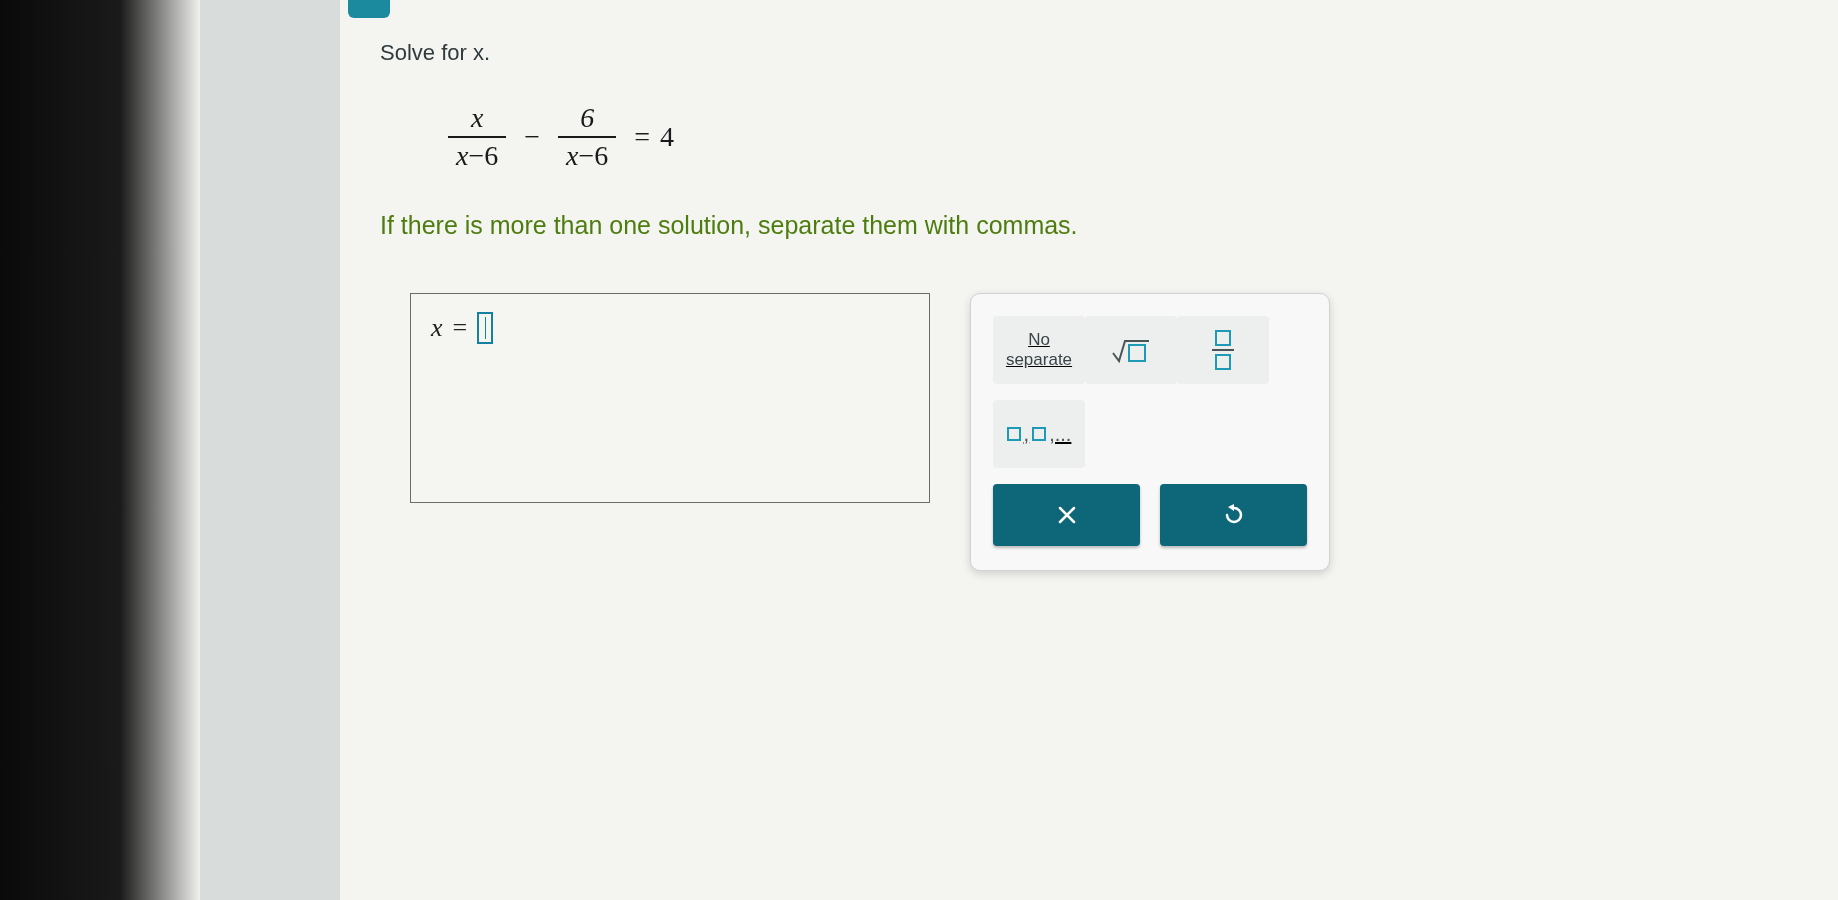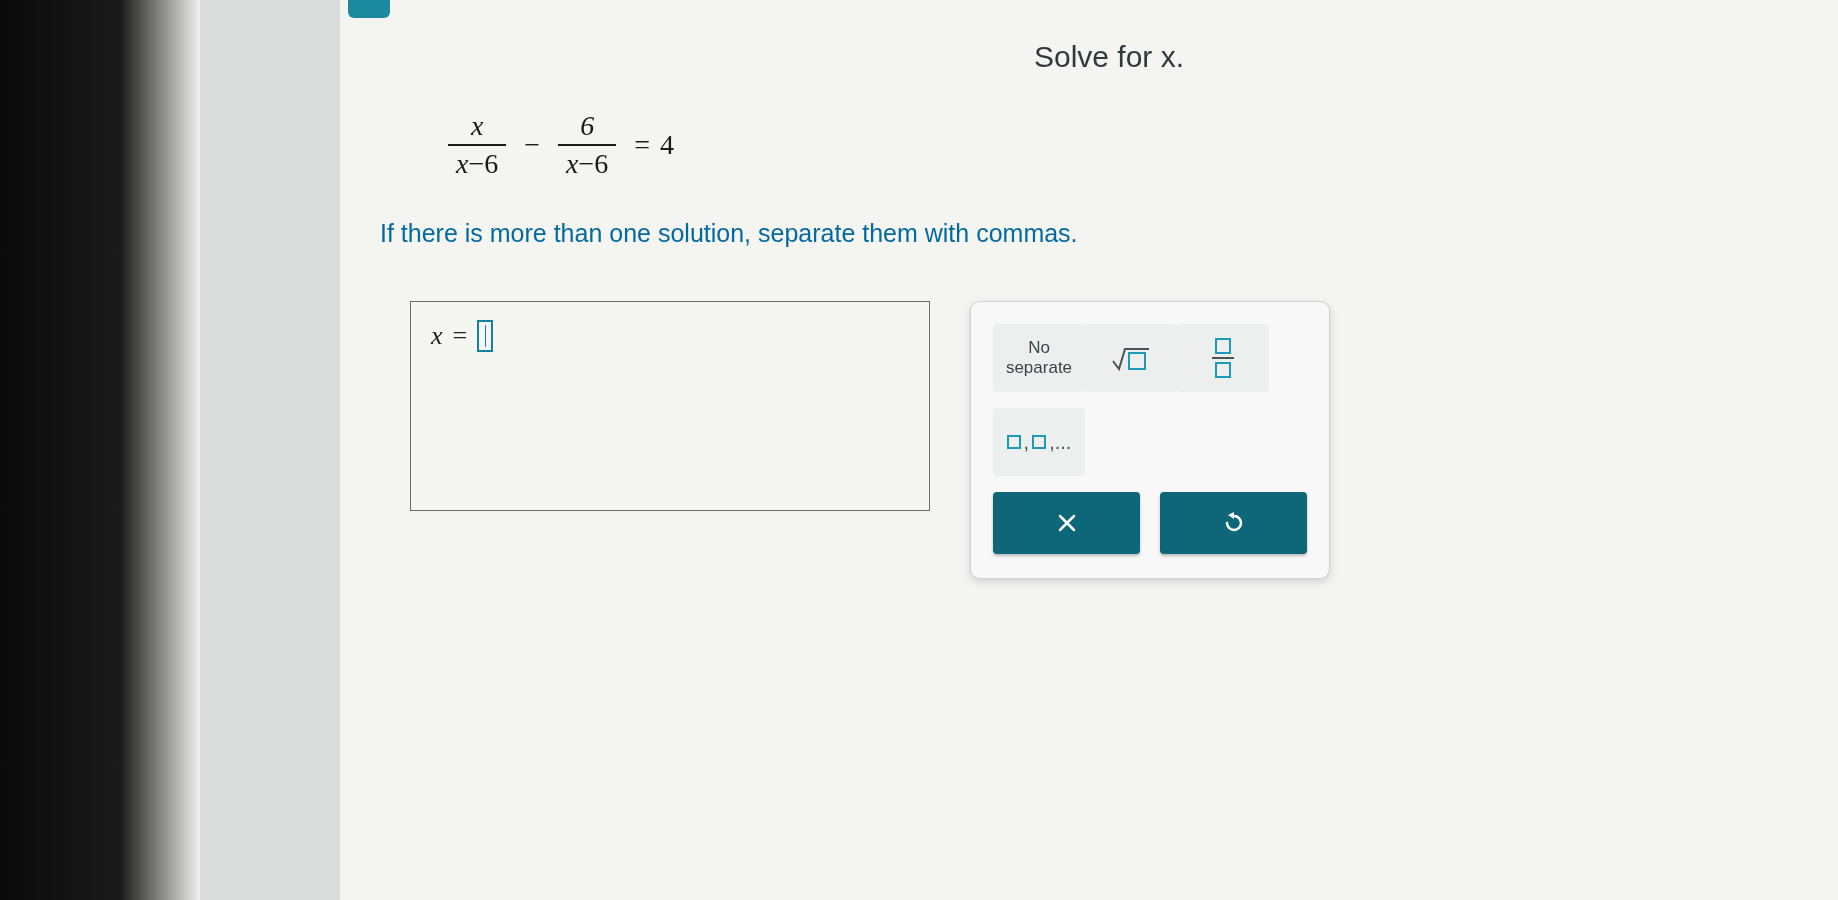--- a/index.html
+++ b/index.html
@@ -35,24 +35,23 @@
     }
     .badge-corner {
       position: absolute;
       left: 348px; top: 0;
       width: 42px; height: 18px;
       background: #1b8a9e;
       border-radius: 0 0 6px 6px;
       z-index: 3;
     }
     .prompt-text {
-      font-size: 30px;
+      font-size: 22px;
       color: #2f3a3d;
       margin: 30px 0 0 40px;
-      text-align: center;
     }
     .equation {
       margin: 36px 0 36px 100px;
       display: flex;
       align-items: center;
       font-family: "Times New Roman", serif;
       font-size: 28px;
       color: #1a1a1a;
     }
     .frac {
@@ -67,21 +66,21 @@
     }
     .frac .num .n, .frac .den .n { font-style: normal; }
     .frac .bar {
       width: 100%;
       border-top: 2px solid #1a1a1a;
       margin: 2px 0;
     }
     .eq-op { margin: 0 10px; }
     .instructions {
       font-size: 25px;
-      color: #0369a1;
+      color: #4d7c0f;
       margin: 0 0 0 40px;
       line-height: 1.4;
     }
     .work-row {
       display: flex;
       align-items: flex-start;
       margin: 50px 0 0 70px;
       gap: 40px;
     }
     .answer-box {
@@ -118,20 +117,21 @@
       width: 360px;
       background: #f7f8f7;
       border: 1px solid #cfd3d2;
       border-radius: 10px;
       box-shadow: 0 3px 8px rgba(0,0,0,0.15);
       padding: 22px 22px 24px 22px;
     }
     .keypad-row {
       display: flex;
       margin-bottom: 16px;
+      text-decoration: underline;
     }
     .key-btn {
       width: 92px; height: 68px;
       background: #edefee;
       border: none;
       border-radius: 4px;
       display: flex;
       align-items: center;
       justify-content: center;
       cursor: pointer;

